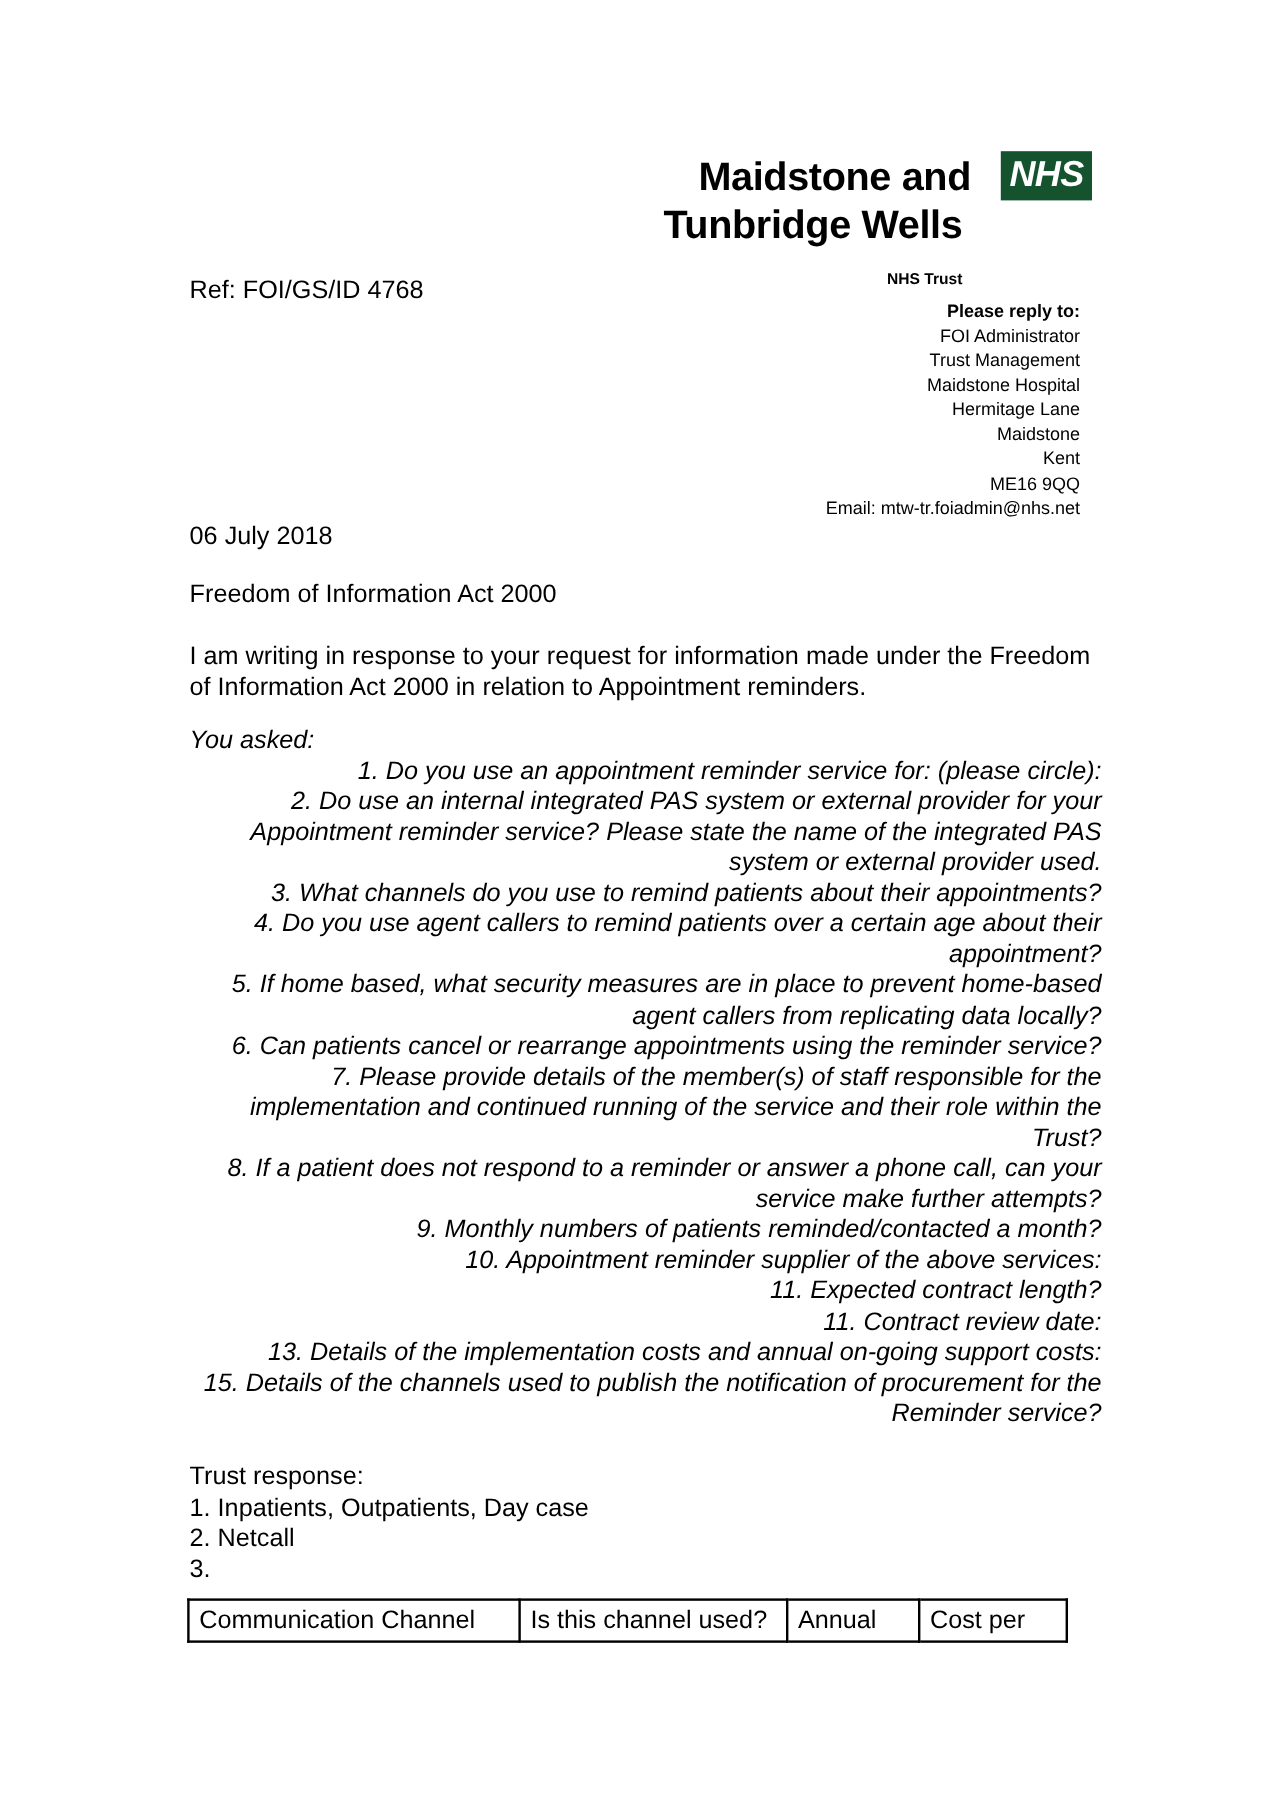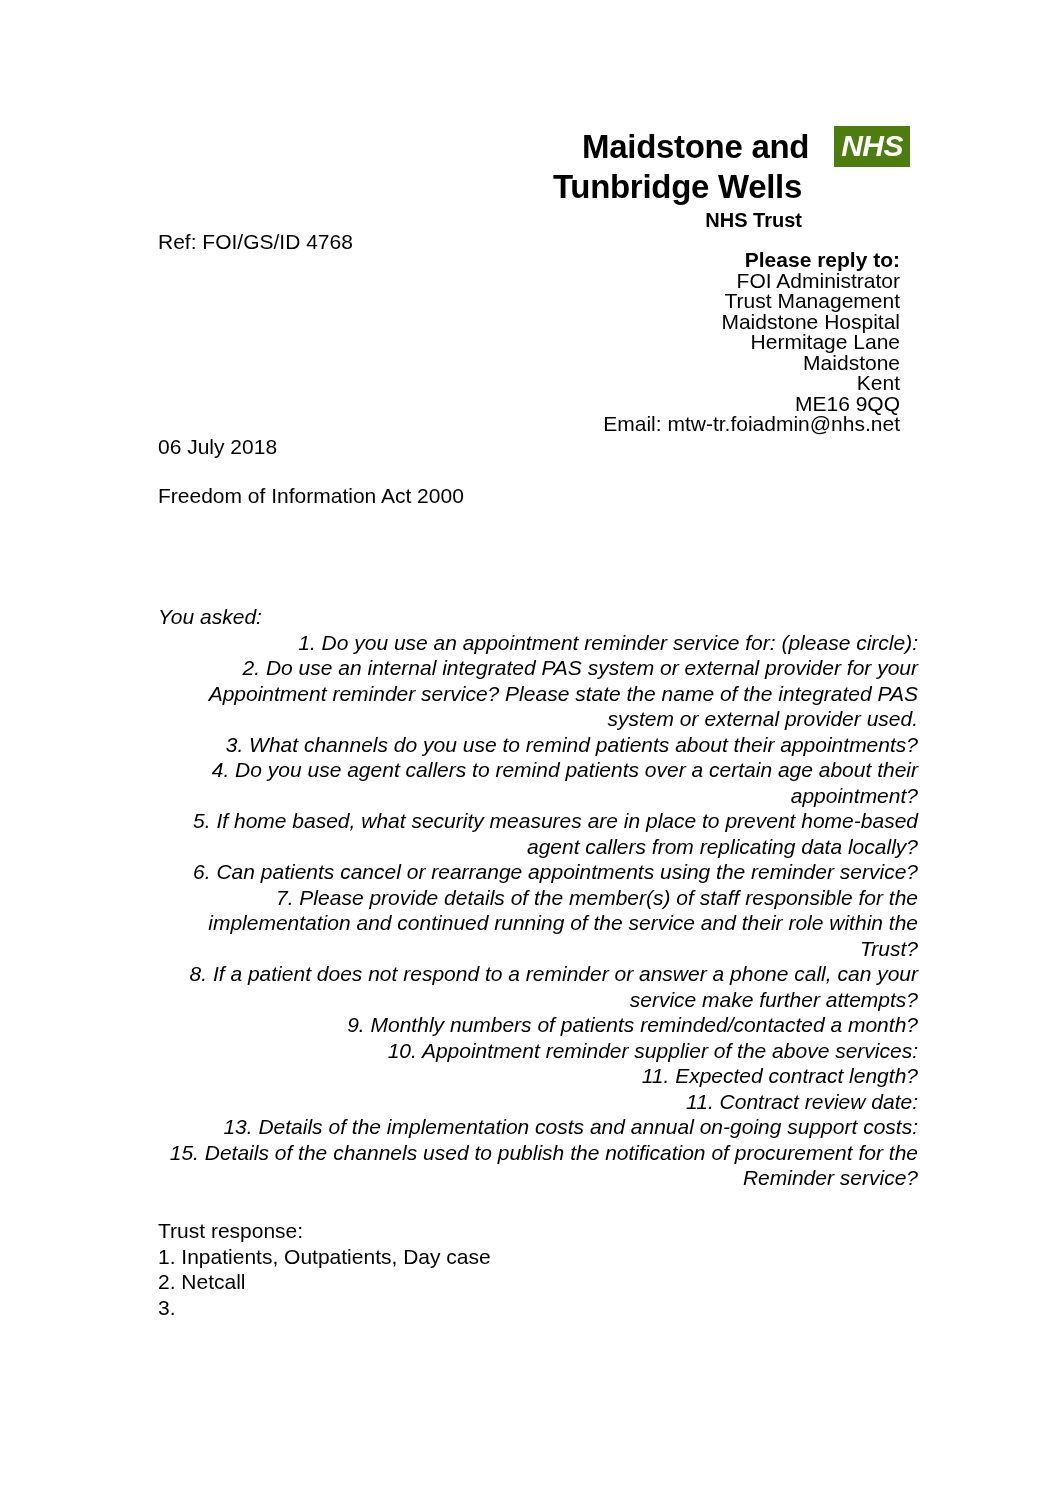--- a/index.html
+++ b/index.html
@@ -42,56 +42,56 @@
     display: flex;
     align-items: center;
     justify-content: flex-end;
     gap: 25px;
   }
   .lh-line2 {
     padding-right: 108px;
     text-align: right;
   }
   .nhs-logo {
-    background: #4d7c0f;
+    background: #14532d;
     color: #ffffff;
     font-style: italic;
     font-weight: bold;
     font-size: 30px;
     line-height: 1;
     padding: 5px 7px 6px 7px;
     letter-spacing: -0.5px;
     display: inline-block;
     transform: skewX(0deg);
   }
   .lh-sub {
-    font-size: 20px;
+    font-size: 13px;
     font-weight: bold;
     line-height: 20px;
     padding-right: 108px;
-    margin-top: 3px;
+    margin-top: 16px;
   }
 
   
   .ref {
     position: absolute;
     top: 229px;
     left: 158px;
     font-size: 21px;
     line-height: 26px;
     white-space: nowrap;
   }
 
   
   .reply-to {
     position: absolute;
     top: 250px;
     right: 158px;
     text-align: right;
-    font-size: 21px;
+    font-size: 15px;
     line-height: 20.5px;
   }
   .reply-to .rt-head {
     font-weight: bold;
   }
   .reply-to div {
     white-space: nowrap;
   }
 
   
@@ -194,20 +194,23 @@
     <div>Maidstone</div>
     <div>Kent</div>
     <div>ME16 9QQ</div>
     <div>Email: mtw-tr.foiadmin@nhs.net</div>
   </div>
 
   <div class="date">06 July 2018</div>
 
   <div class="subject">Freedom of Information Act 2000</div>
 
+  <div class="body-block intro">
+    <p>I am writing in response to your request for information made under the Freedom of Information Act 2000 in relation to Appointment reminders.</p>
+  </div>
 
   <div class="body-block asked">
     <p class="q-lead">You asked:</p>
     <p class="q-item">1. Do you use an appointment reminder service for: (please circle):</p>
     <p class="q-item">2. Do use an internal integrated PAS system or external provider for your Appointment reminder service? Please state the name of the integrated PAS system or external provider used.</p>
     <p class="q-item">3. What channels do you use to remind patients about their appointments?</p>
     <p class="q-item">4.  Do you use agent callers to remind patients over a certain age about their appointment?</p>
     <p class="q-item">5. If home based, what security measures are in place to prevent home-based agent callers from replicating data locally?</p>
     <p class="q-item">6. Can patients cancel or rearrange appointments using the reminder service?</p>
     <p class="q-item">7. Please provide details of the member(s) of staff responsible for the implementation and continued running of the service and their role within the Trust?</p>
@@ -220,14 +223,24 @@
     <p class="q-item">15. Details of the channels used to publish the notification of procurement for the Reminder service?</p>
   </div>
 
   <div class="body-block response">
     <p>Trust response:</p>
     <p>1. Inpatients, Outpatients, Day case</p>
     <p>2. Netcall</p>
     <p>3.</p>
   </div>
 
+  <table class="tbl">
+    <tbody>
+      <tr>
+        <td class="c1">Communication Channel</td>
+        <td class="c2">Is this channel used?</td>
+        <td class="c3">Annual</td>
+        <td class="c4">Cost per</td>
+      </tr>
+    </tbody>
+  </table>
 
 </div>
 
 </body></html>

